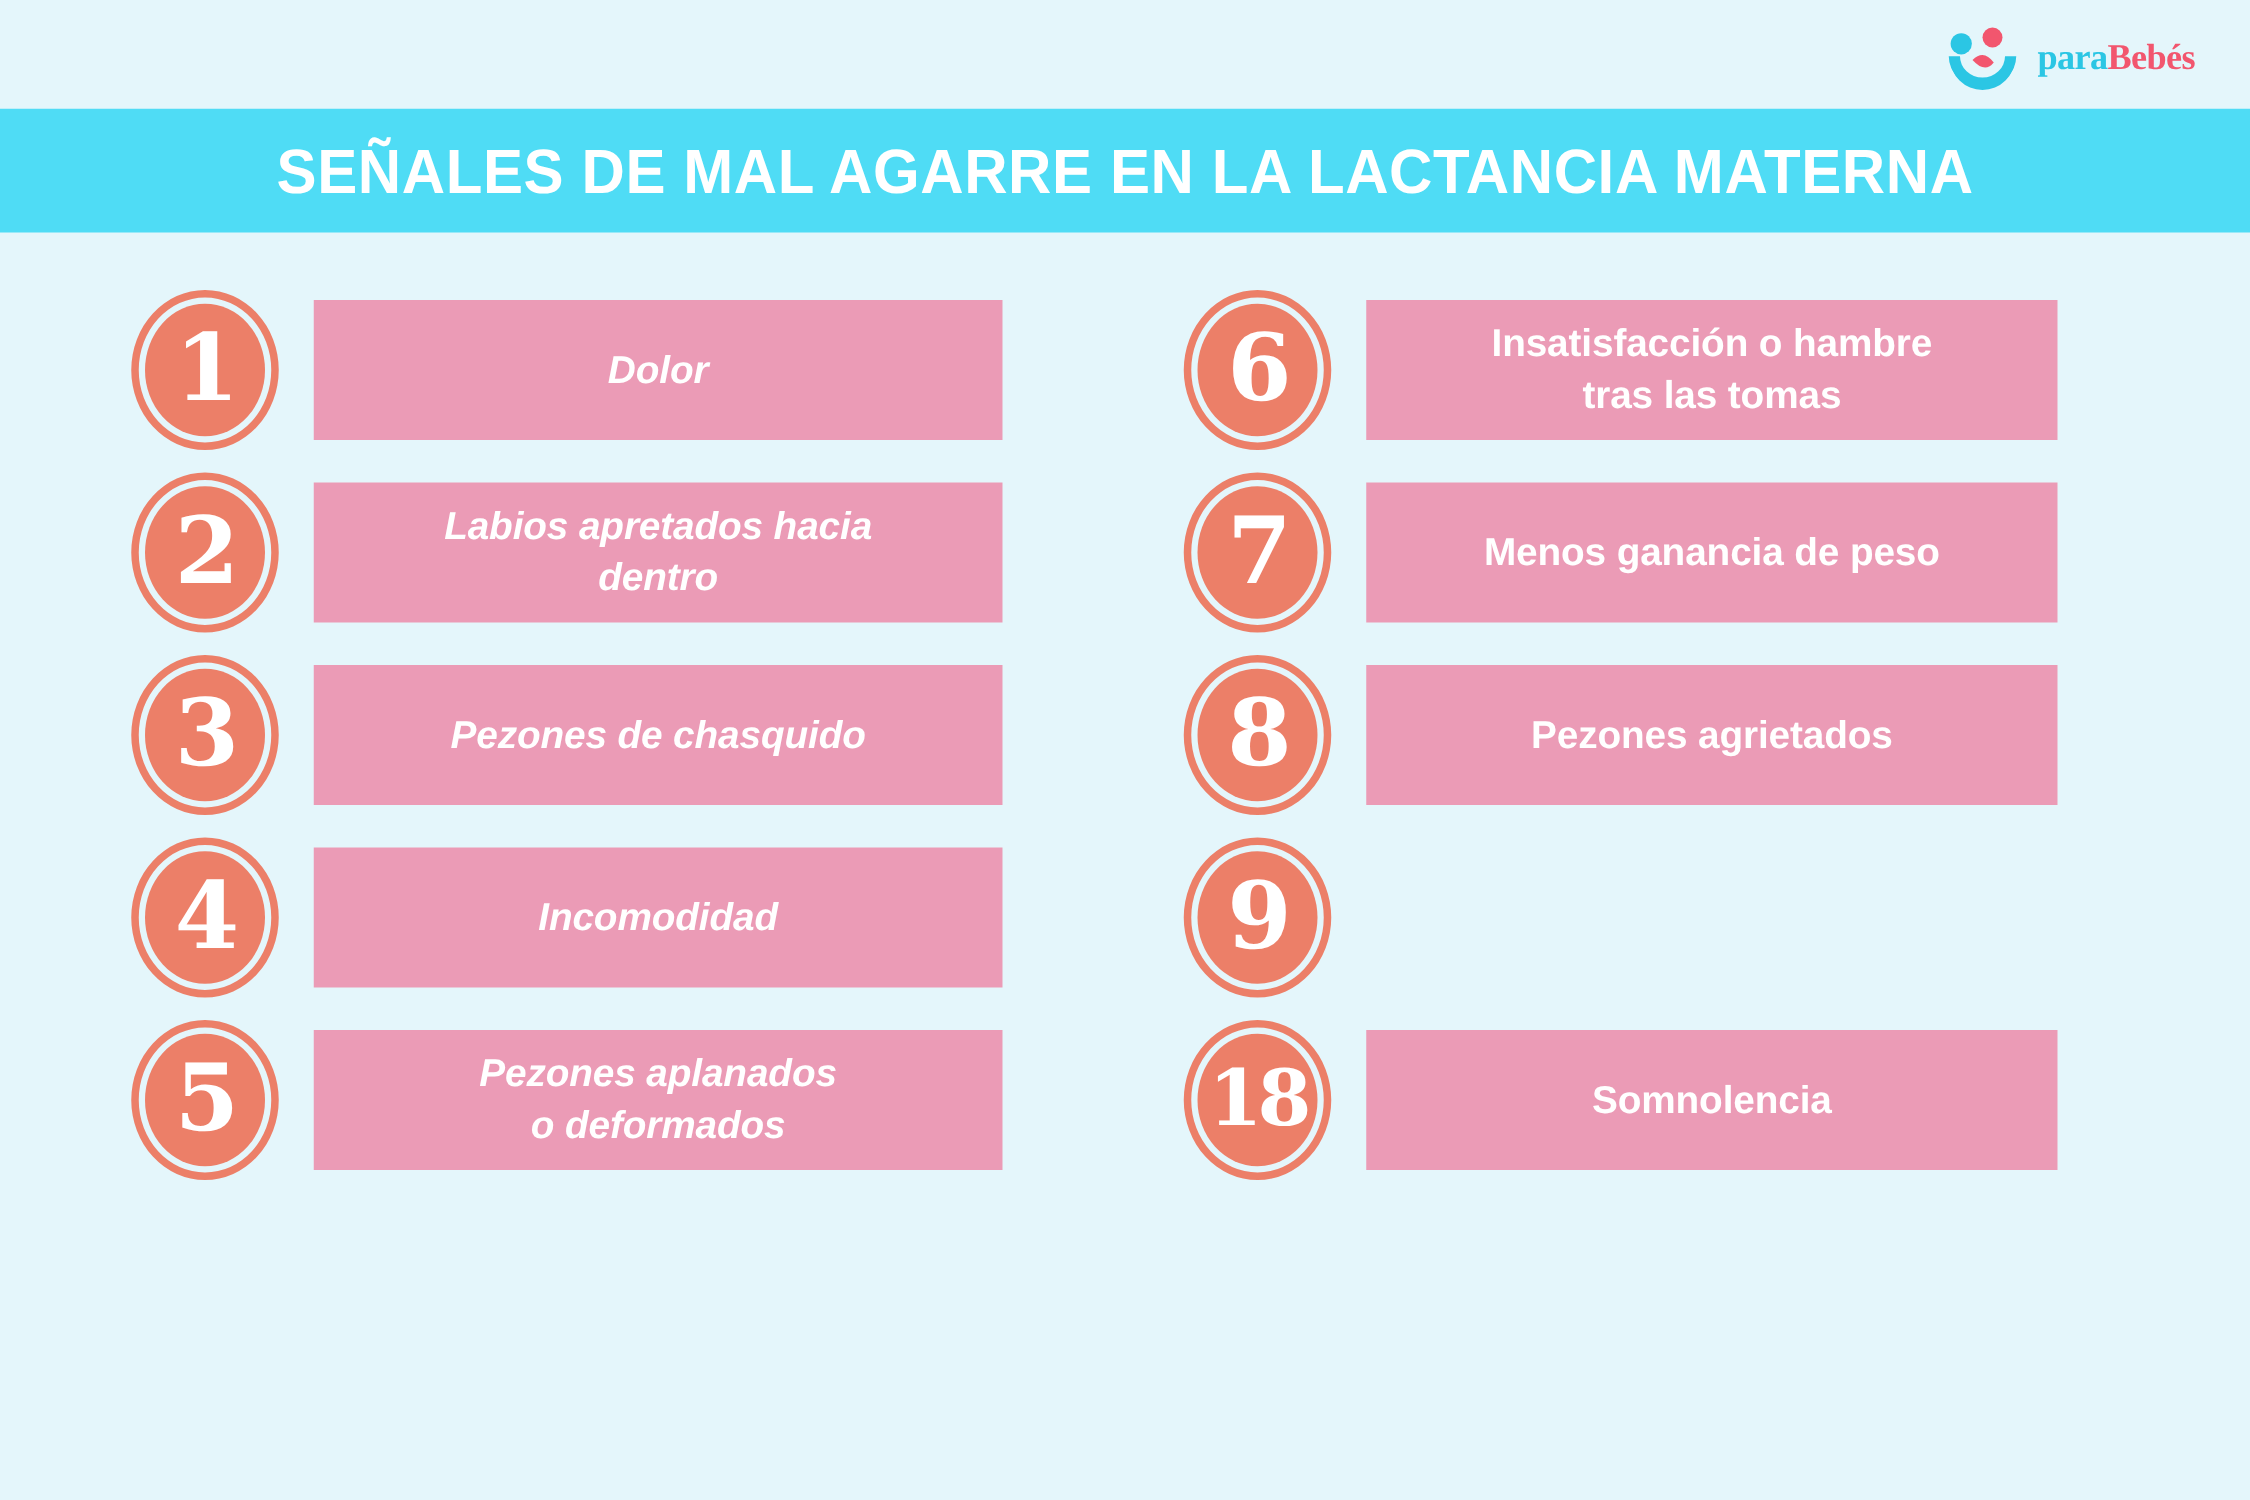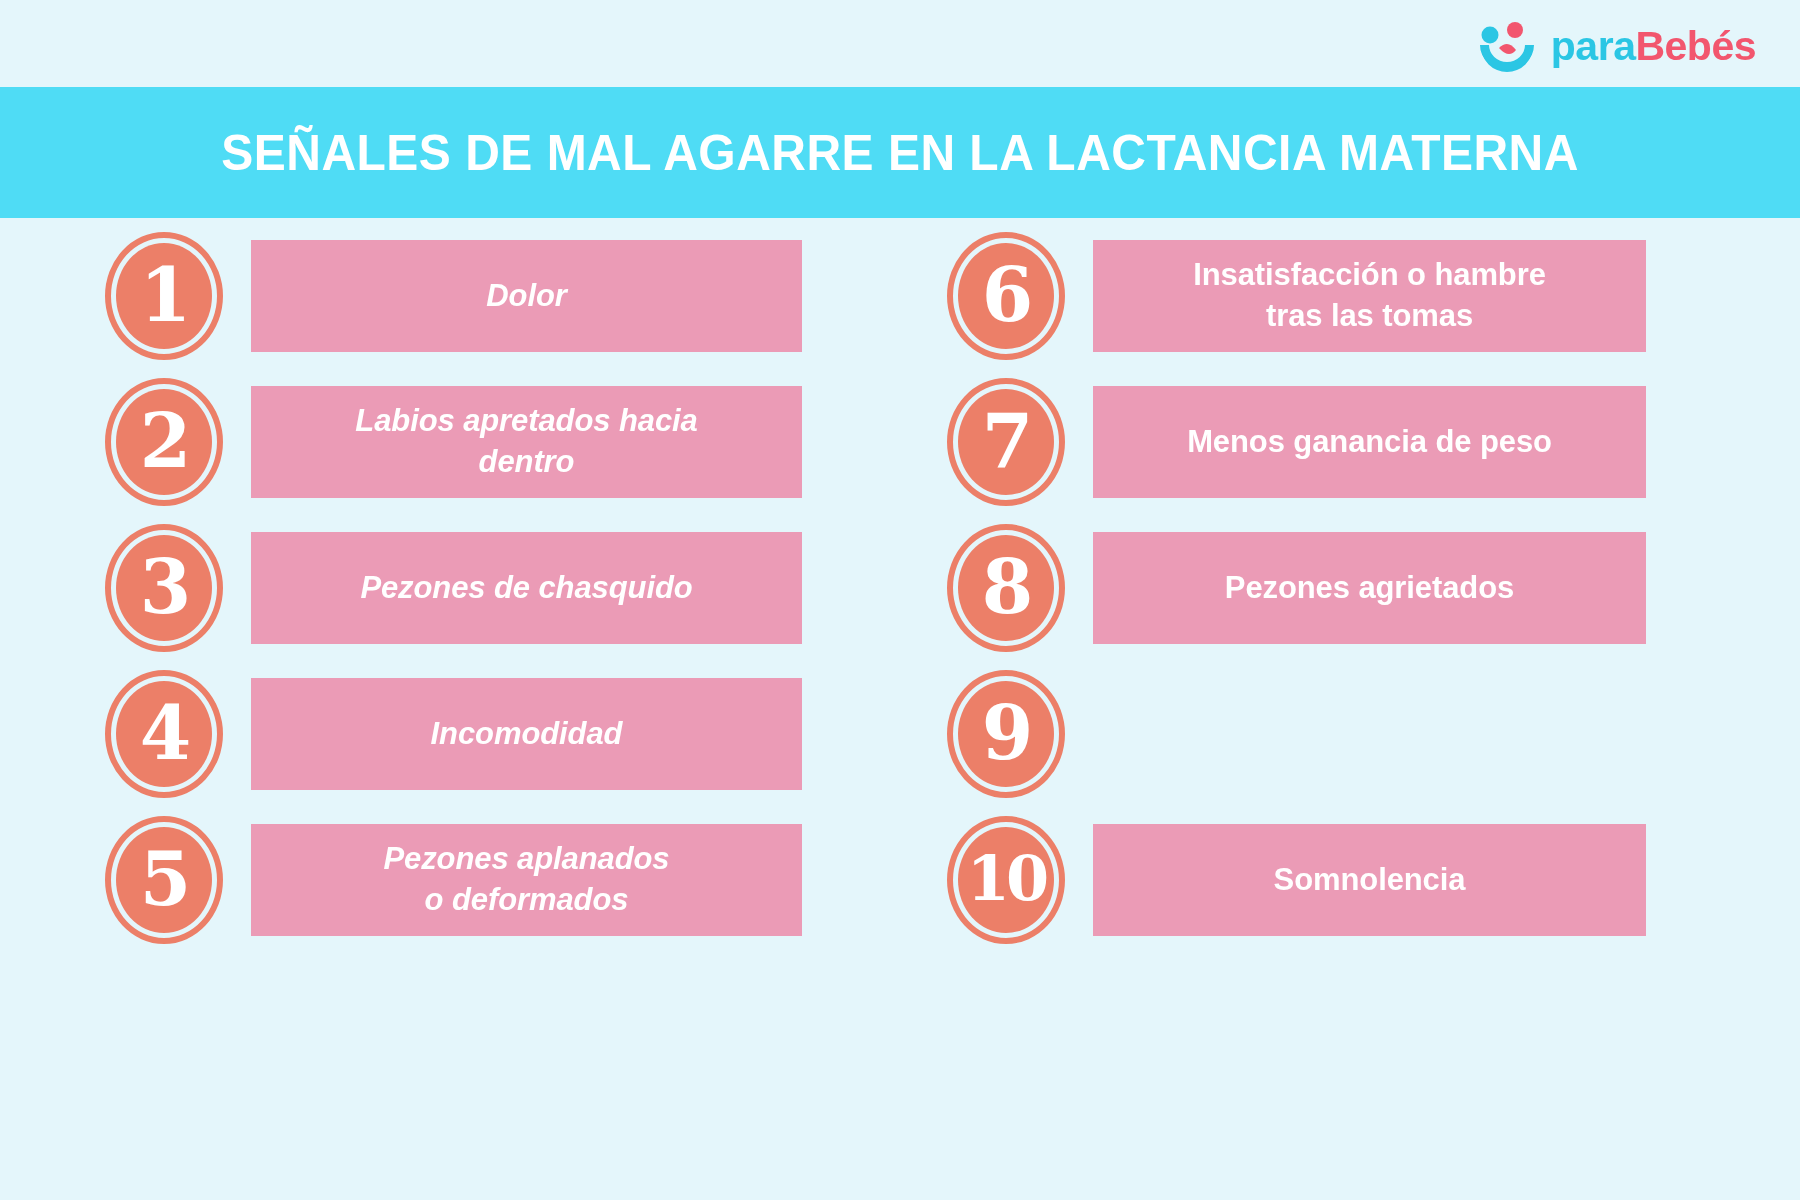--- a/index.html
+++ b/index.html
@@ -34,36 +34,36 @@
     display: flex;
     align-items: center;
     gap: 14px;
   }
   .logo-mark {
     width: 60px;
     height: 56px;
     position: relative;
   }
   .logo-wordmark {
-    font-family: Liberation Sans, sans-serif;
-    font-size: 41px;
+    font-family: Liberation Serif, serif;
+    font-size: 29px;
     font-weight: 700;
     letter-spacing: -0.5px;
     line-height: 1;
     white-space: nowrap;
   }
   .logo-wordmark .w1 { color: #2bc6e4; }
   .logo-wordmark .w2 { color: #f2566e; }
 
   
   .titleband {
     position: absolute;
     top: 87px; left: 0;
     width: 1800px;
-    height: 131px;
+    height: 99px;
     background: #4fdcf5;
     display: flex;
     align-items: center;
     justify-content: center;
   }
   .titleband h1 {
     color: #ffffff;
     font-family: "Liberation Sans Narrow", "Liberation Sans", sans-serif;
     font-size: 50px;
     font-weight: 700;
@@ -283,21 +283,21 @@
           <span class="ring-outer"></span>
           <span class="ring-fill"></span>
           <span class="num">9</span>
         </div>
       </div>
 
       <div class="item">
         <div class="badge wide">
           <span class="ring-outer"></span>
           <span class="ring-fill"></span>
-          <span class="num">10</span>
+          <span class="num">18</span>
         </div>
         <div class="label">
           <span class="txt">Somnolencia</span>
         </div>
       </div>
 
     </div>
 
   </div>
 

